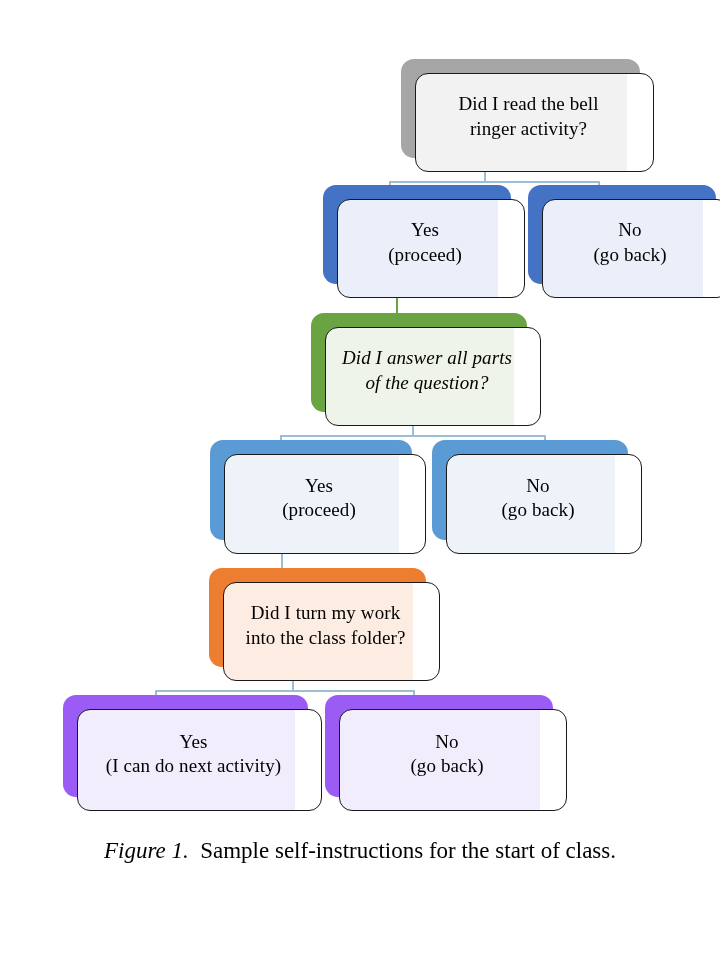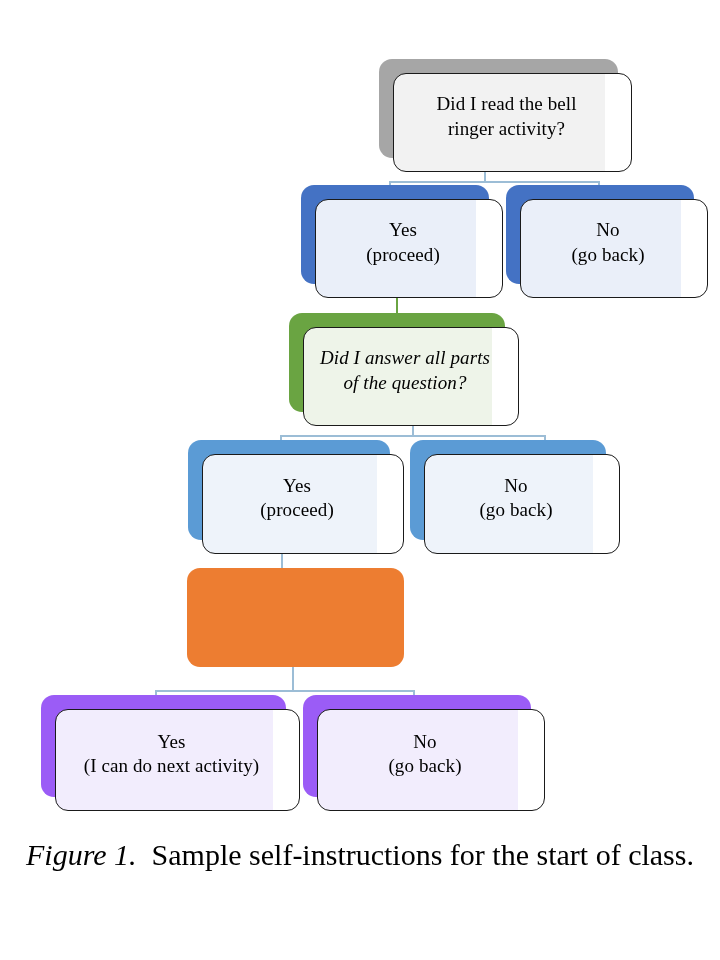--- a/index.html
+++ b/index.html
@@ -37,20 +37,21 @@
     position: absolute;
     background: #9cbdd6;
   }
   .conn.v { width: 2px; }
   .conn.h { height: 2px; }
 
   
   .node {
     position: absolute;
     z-index: 2;
+    margin-left: 22px;
   }
   .node .shadow {
     position: absolute;
     left: 0;
     top: 0;
     border-radius: 13px;
   }
   .node .card {
     position: absolute;
     left: 14px;
@@ -148,34 +149,38 @@
       </div>
       <div class="node" style="left: 410px; top: 440px; width: 210px; height: 114px;">
         <div class="shadow" style="width: 196px; height: 100px; background: rgb(91, 155, 213);"></div>
         <div class="card" style="width: 196px; height: 100px; background: linear-gradient(to right, rgb(238, 243, 250) 0px, rgb(238, 243, 250) 168px, rgb(255, 255, 255) 168px, rgb(255, 255, 255) 100%);">
           <div class="label" style="font-size: 19px; transform: translate(-6px, -6px);">No
 (go back)</div>
         </div>
       </div>
       <div class="node" style="left: 187px; top: 568px; width: 231px; height: 113px;">
         <div class="shadow" style="width: 217px; height: 99px; background: rgb(237, 125, 49);"></div>
+        <div class="card" style="width: 217px; height: 99px; background: linear-gradient(to right, rgb(252, 236, 226) 0px, rgb(252, 236, 226) 189px, rgb(255, 255, 255) 189px, rgb(255, 255, 255) 100%);">
+          <div class="label" style="font-size: 19px; transform: translate(-6px, -6px);">Did I turn my work
+into the class folder?</div>
+        </div>
       </div>
       <div class="node" style="left: 41px; top: 695px; width: 259px; height: 116px;">
         <div class="shadow" style="width: 245px; height: 102px; background: rgb(155, 92, 246);"></div>
         <div class="card" style="width: 245px; height: 102px; background: linear-gradient(to right, rgb(242, 237, 253) 0px, rgb(242, 237, 253) 217px, rgb(255, 255, 255) 217px, rgb(255, 255, 255) 100%);">
           <div class="label" style="font-size: 19px; transform: translate(-6px, -6px);">Yes
 (I can do next activity)</div>
         </div>
       </div>
       <div class="node" style="left: 303px; top: 695px; width: 242px; height: 116px;">
         <div class="shadow" style="width: 228px; height: 102px; background: rgb(155, 92, 246);"></div>
         <div class="card" style="width: 228px; height: 102px; background: linear-gradient(to right, rgb(242, 237, 253) 0px, rgb(242, 237, 253) 200px, rgb(255, 255, 255) 200px, rgb(255, 255, 255) 100%);">
           <div class="label" style="font-size: 19px; transform: translate(-6px, -6px);">No
 (go back)</div>
         </div>
       </div>
     </div>
 
-  <div id="caption" style="top: 838px; font-size: 30px;">
+  <div id="caption" style="top: 838px; font-size: 23px;">
     <span class="fig-no">Figure 1.</span><span class="fig-text">&nbsp; </span><span class="fig-text">Sample self-instructions for the start of class.</span>
   </div>
 
 </div>
 
 </body></html>

